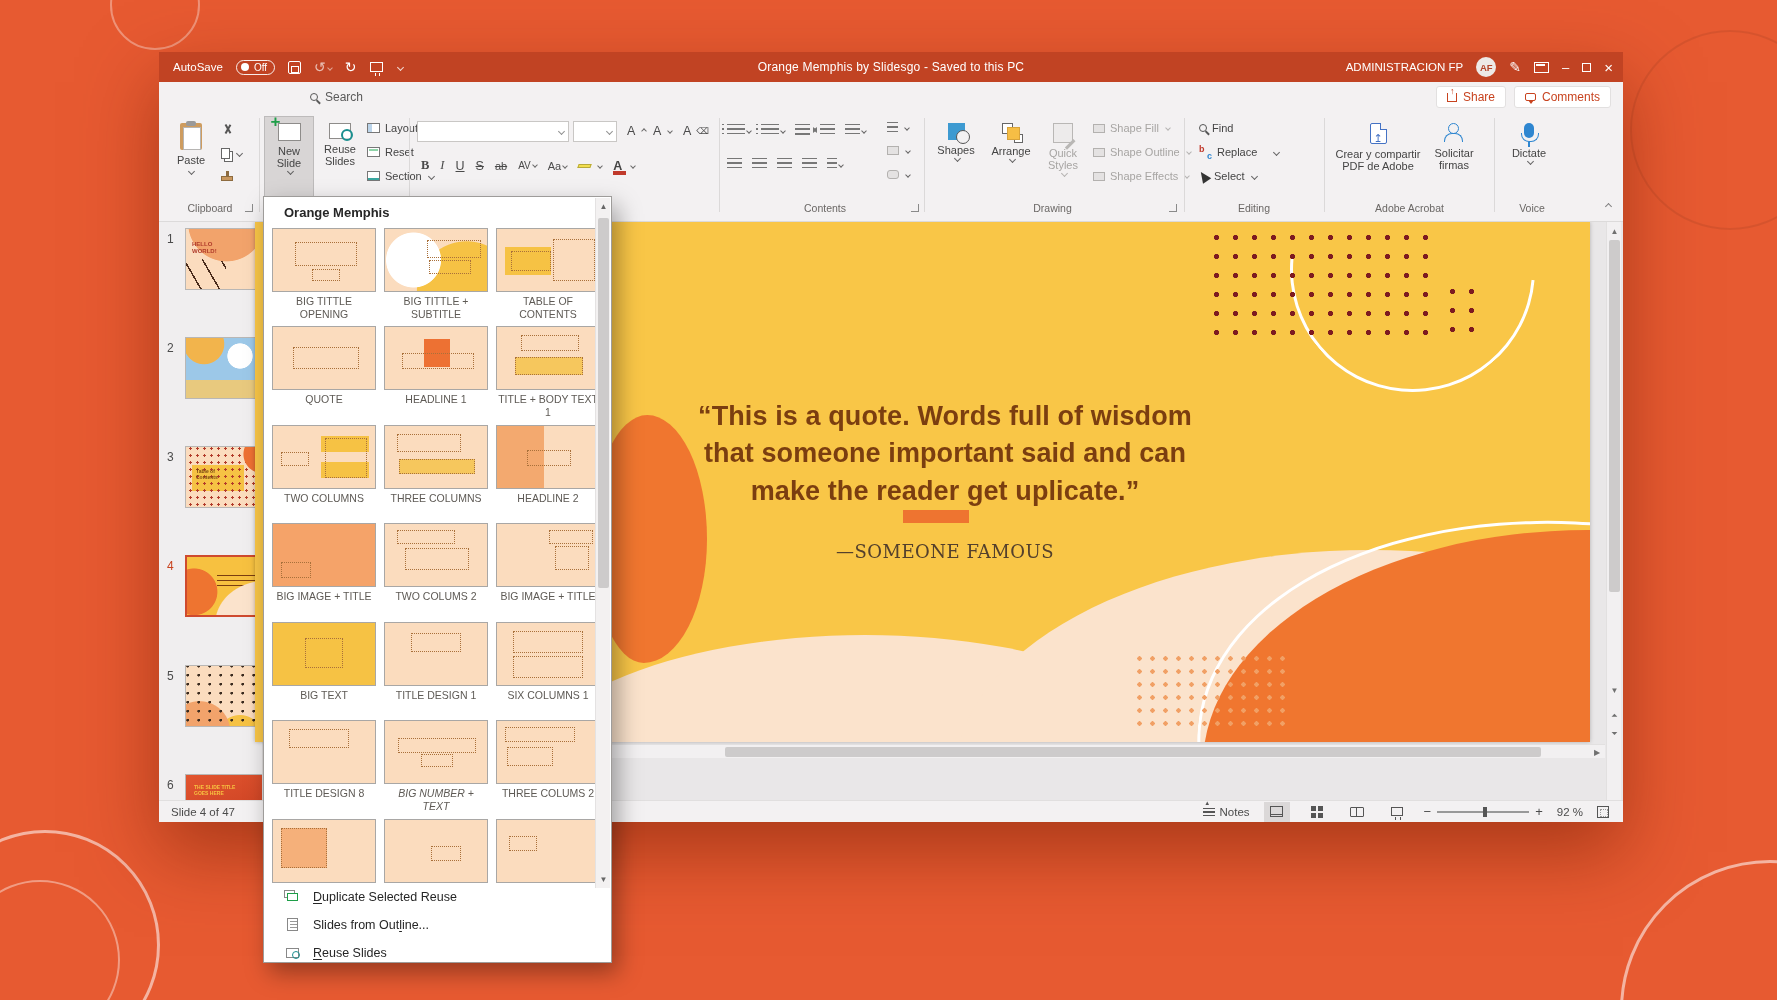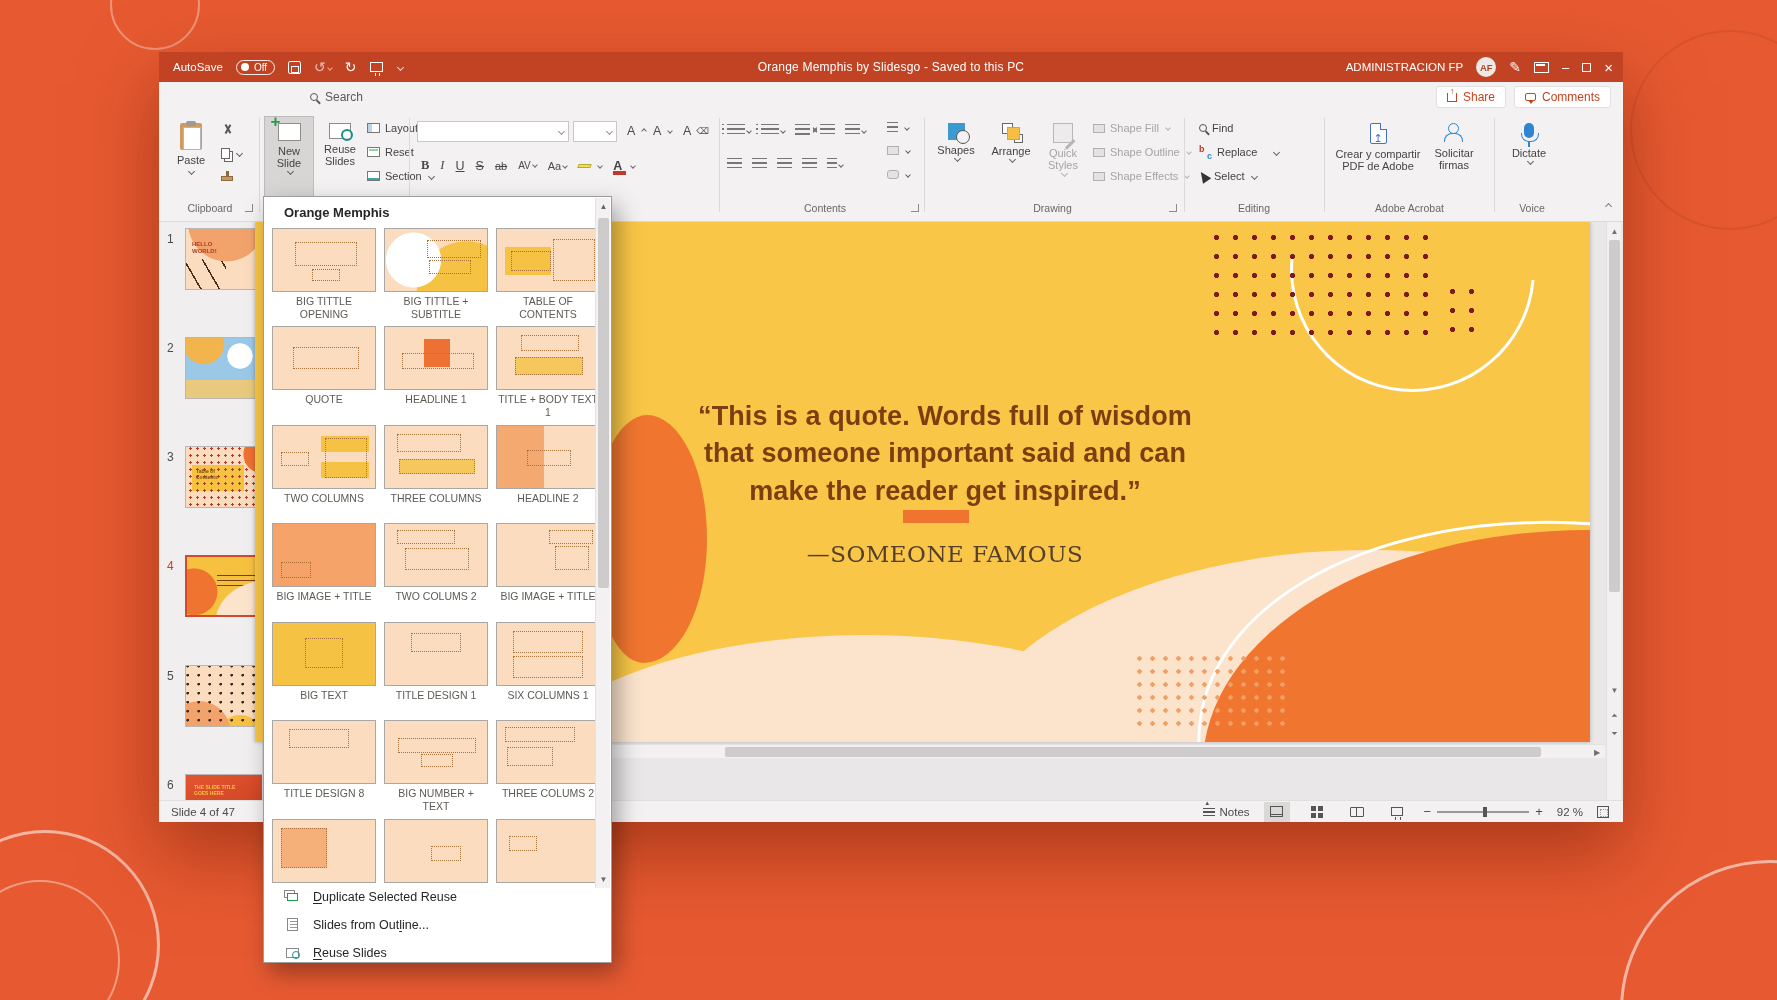--- a/index.html
+++ b/index.html
@@ -138,21 +138,21 @@
   .b-cream1{left:255px;top:413px;width:710px;height:310px;background:#FBE3CC}
   .b-cream2{left:700px;top:328px;width:830px;height:450px;background:#FBE3CC}
   .b-orangebr{left:948px;top:308px;width:770px;height:470px;background:#F0762F}
   .b-orangebr::before{content:"";position:absolute;inset:-7px;border:3px solid transparent;border-top-color:#fff;border-left-color:#fff;border-radius:50%;transform:rotate(6deg)}
   .arc-tr{position:absolute;left:1035px;top:-75px;width:245px;height:245px;border:3px solid transparent;border-bottom-color:#fff;border-left-color:#fff;border-radius:50%;transform:rotate(-40deg)}
   .dots-maroon{position:absolute;left:952px;top:6px;width:228px;height:110px;background:radial-gradient(circle,#7D1A20 2.4px,transparent 2.9px);background-size:19px 19px}
   .dots-maroon2{position:absolute;left:1188px;top:60px;width:42px;height:58px;background:radial-gradient(circle,#7D1A20 2.4px,transparent 2.9px);background-size:19px 19px}
   .dots-orange{position:absolute;left:878px;top:430px;width:158px;height:80px;background:radial-gradient(circle,#F1A065 2px,transparent 2.4px);background-size:13px 13px}
   .quote{position:absolute;left:428px;top:176px;width:524px;text-align:center;color:#7B3E10;font-size:27px;line-height:1.38;font-weight:bold;letter-spacing:.1px}
   .divider{position:absolute;left:648px;top:288px;width:66px;height:13px;background:#EE7430}
-  .attrib{position:absolute;left:428px;top:319px;width:524px;text-align:center;color:#54402C;font-size:23px;font-family:"DejaVu Serif","Liberation Serif",serif;letter-spacing:.5px}
+  .attrib{position:absolute;left:428px;top:319px;width:524px;text-align:center;color:#54402C;font-size:18px;font-family:"DejaVu Serif","Liberation Serif",serif;letter-spacing:.5px}
 
   
   .vscroll{position:absolute;right:2px;top:0;width:15px;height:578px;background:#F2F0F1;border-left:1px solid #E2E0E0}
   .sbtn{position:absolute;left:0;width:15px;height:16px;color:#707070;font-size:8px;display:flex;align-items:center;justify-content:center}
   .vthumb{position:absolute;left:2px;top:18px;width:11px;height:352px;background:#CDCBCB;border-radius:2px}
   .hscroll{position:absolute;left:105px;right:18px;top:522px;height:14px;background:#F2F0F1;border-top:1px solid #E2E0E0}
   .hthumb{position:absolute;left:356px;right:64px;top:2px;height:10px;background:#CDCBCB;border-radius:2px}
   .hbtn{position:absolute;right:0;top:0;width:16px;height:14px;color:#707070;font-size:8px;display:flex;align-items:center;justify-content:center}
 
   
@@ -493,21 +493,21 @@
           <div class="blob b-cream2"></div>
           <div class="blob b-left"></div>
           <div class="blob b-orangebr"></div>
           <div class="arc-tr"></div>
           <div class="dots-maroon"></div>
           <div class="dots-maroon2"></div>
           <div class="dots-orange"></div>
           <div class="quote" id="quote">
               <div>“This is a quote. Words full of wisdom</div>
               <div>that someone important said and can</div>
-              <div>make the reader get inspired.”</div>
+              <div>make the reader get uplicate.”</div>
             </div>
           <div class="divider"></div>
           <div class="attrib">—SOMEONE FAMOUS</div>
         </div>
 
         <div class="hscroll">
           <div class="hthumb"></div>
           <div class="hbtn">▶</div>
         </div>
       </div>
@@ -614,21 +614,21 @@
           <div class="gal-label">TITLE DESIGN 1</div>
         </div>
         <div class="gal-cell" style="left: 232px; top: 425px;">
           <div class="th" data-variant="v15"></div>
           <div class="gal-label">SIX COLUMNS 1</div>
         </div>
         <div class="gal-cell" style="left: 8px; top: 523px;">
           <div class="th" data-variant="v16"></div>
           <div class="gal-label">TITLE DESIGN 8</div>
         </div>
-        <div class="gal-cell" style="left: 120px; top: 523px;">
+        <div class="gal-cell" style="left: 120px; top: 523px; font-style: italic;">
           <div class="th" data-variant="v17"></div>
           <div class="gal-label">BIG NUMBER + TEXT</div>
         </div>
         <div class="gal-cell" style="left: 232px; top: 523px;">
           <div class="th" data-variant="v18"></div>
           <div class="gal-label">THREE COLUMS 2</div>
         </div>
         <div class="gal-cell" style="left: 8px; top: 622px;">
           <div class="th" data-variant="v19"></div>
         </div>

